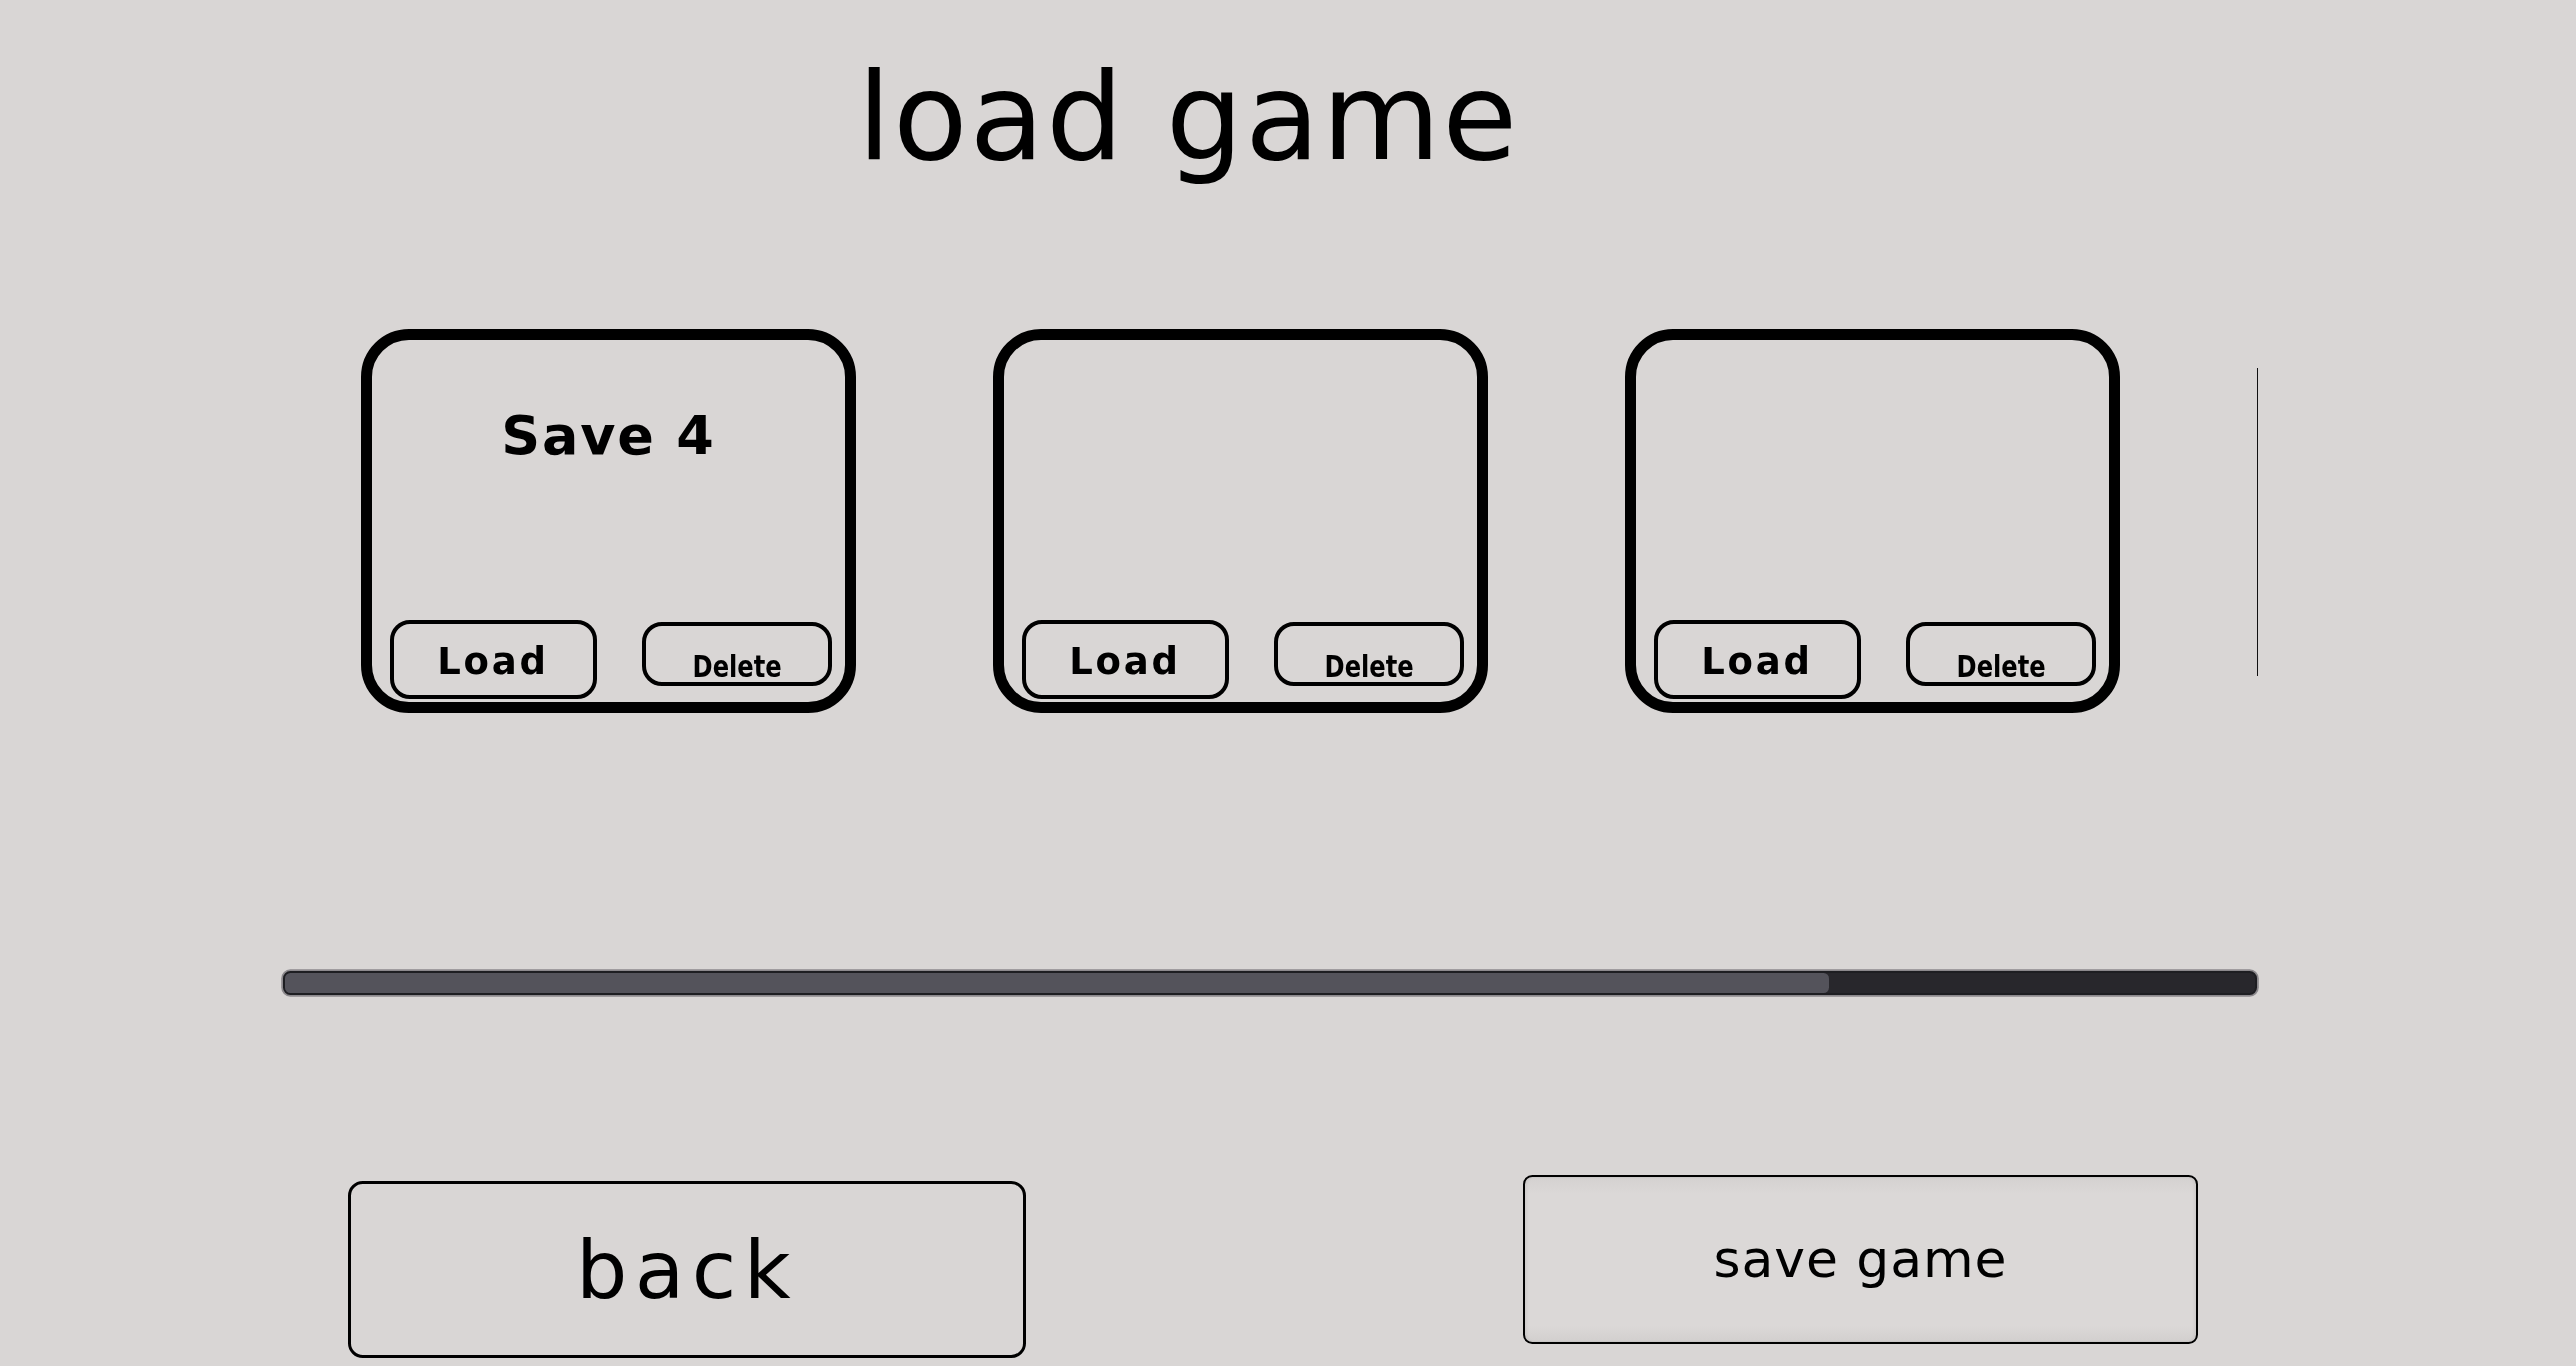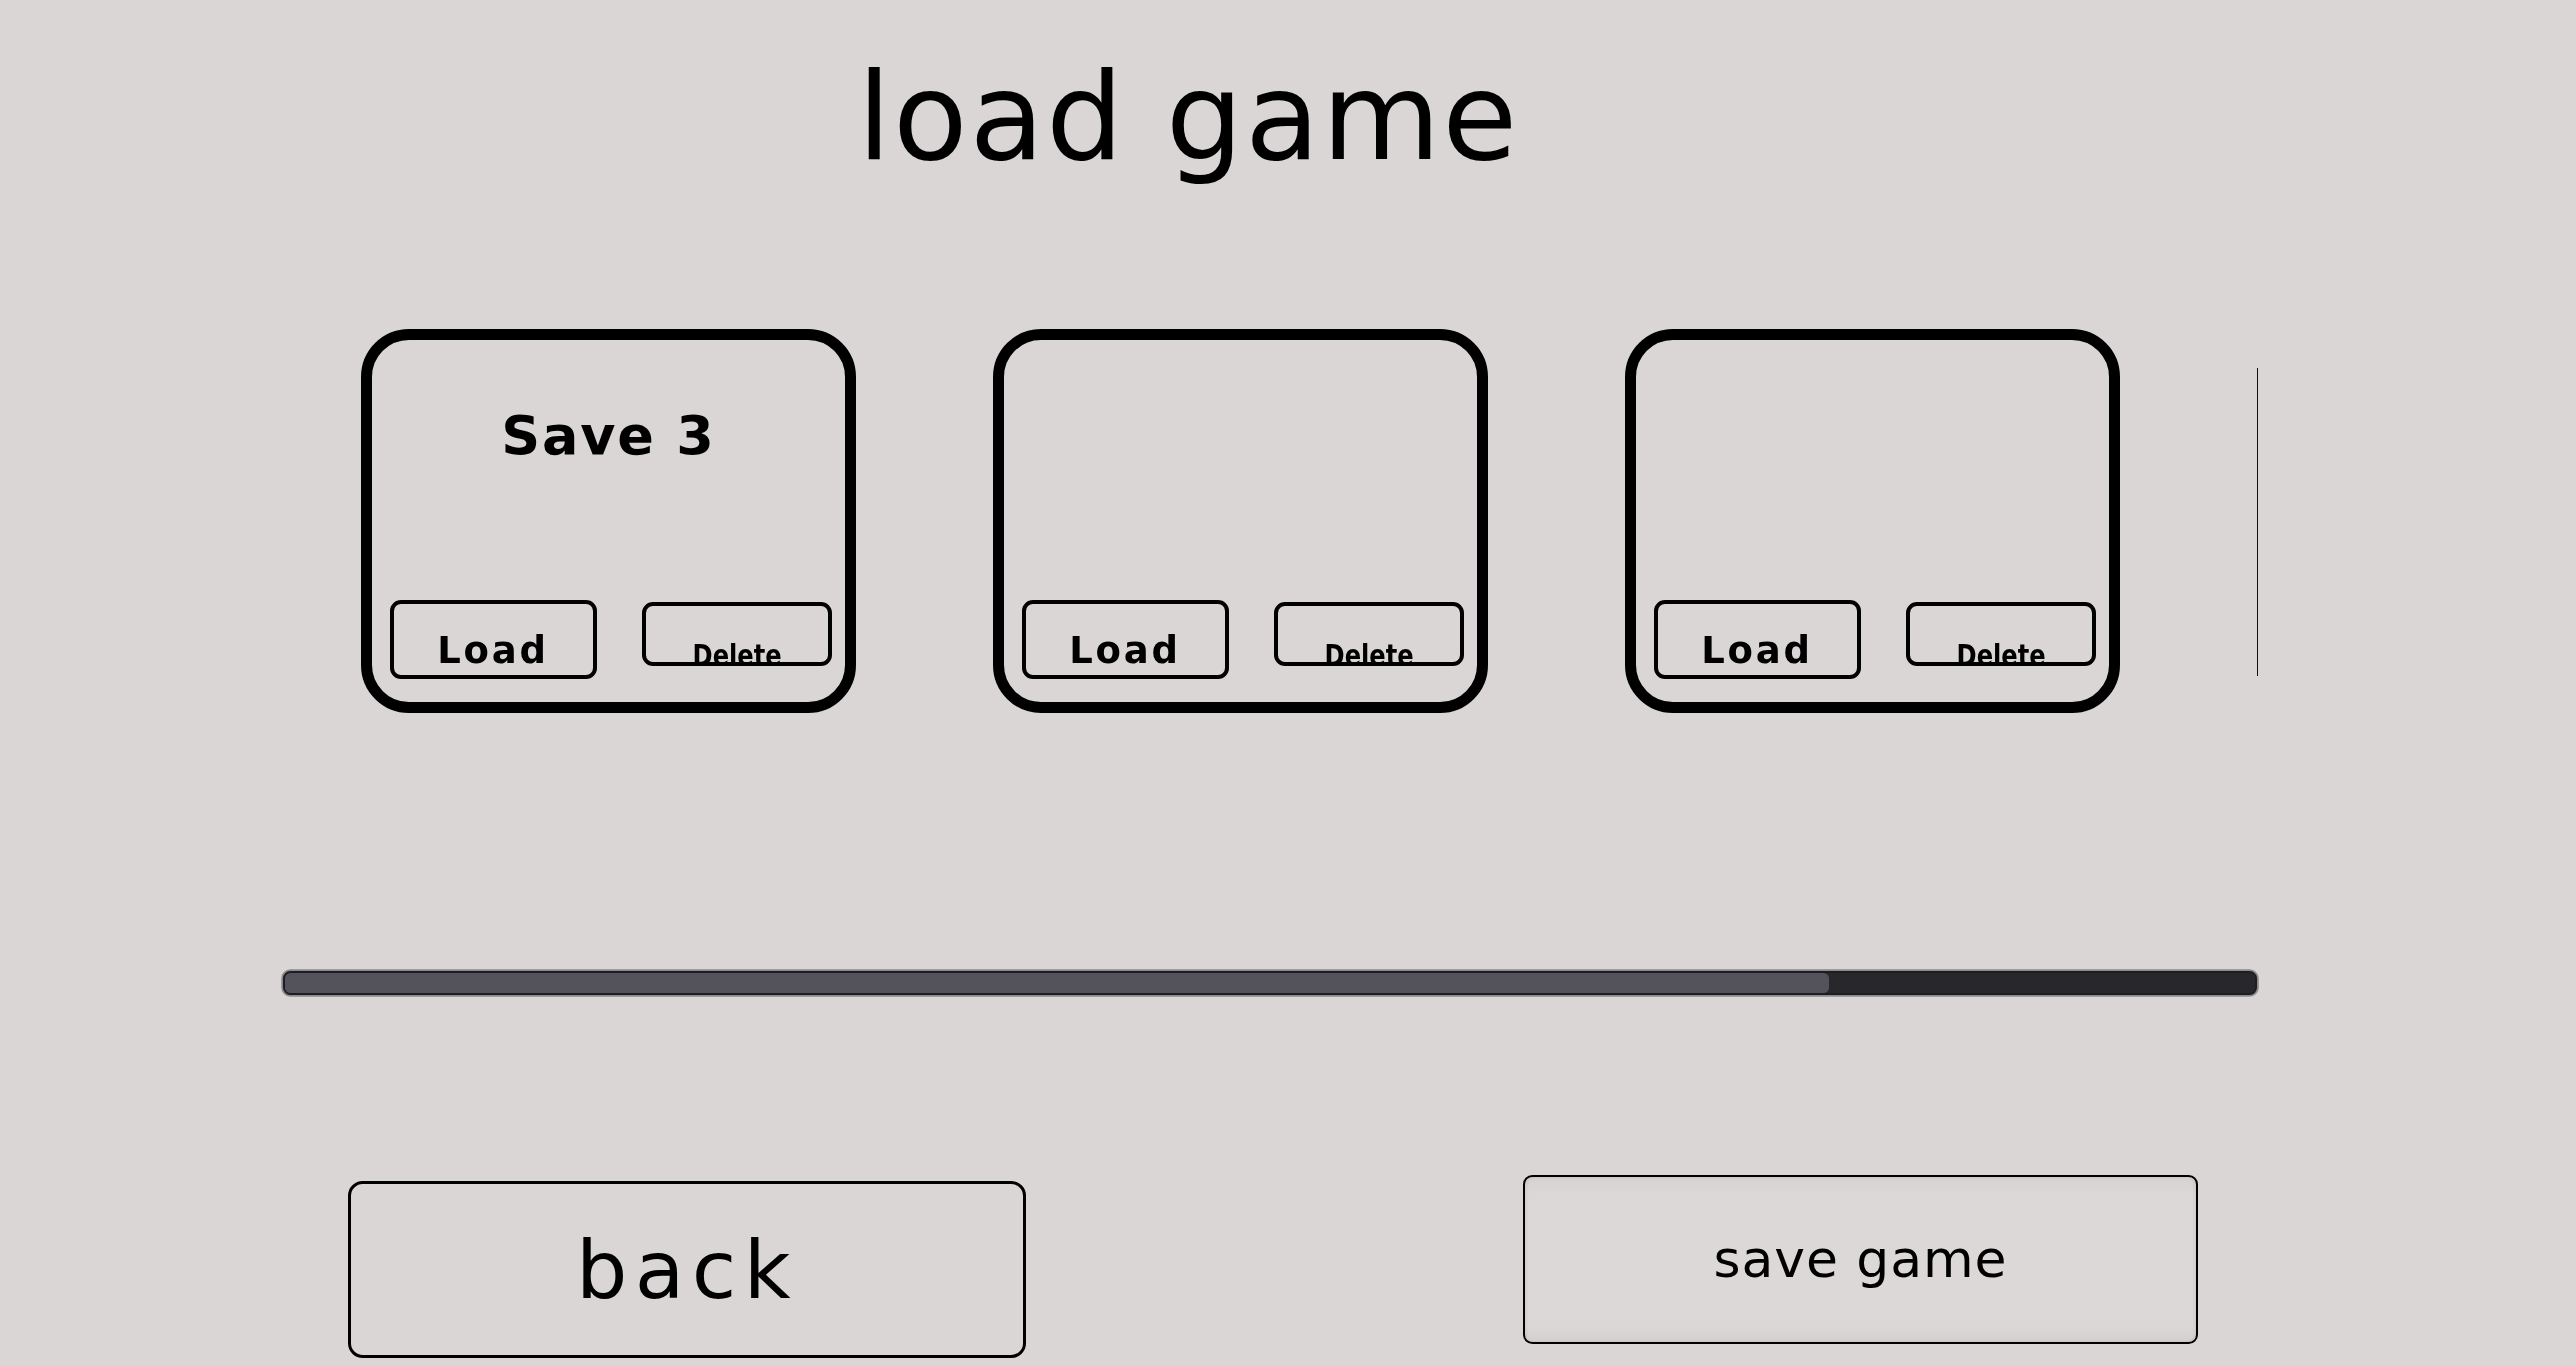--- a/index.html
+++ b/index.html
@@ -57,28 +57,29 @@
       font-family: "DejaVu Sans", sans-serif;
       font-weight: bold;
       font-size: 54px;
       line-height: 65px;
       letter-spacing: 1.8px;
     }
     .card-btn {
       position: absolute;
       box-sizing: border-box;
       border: 4.6px solid #000;
-      border-radius: 11px;
+      border-radius: 20px;
       background: transparent;
       text-align: center;
       font-family: "DejaVu Sans", sans-serif;
       font-weight: bold;
       color: #000;
-      padding: 16px;
+      padding: 7px;
       cursor: pointer;
+      margin-top: 20px;
     }
     .card-btn.load {
       left: 17.5px;
       top: 260px;
       width: 207px;
       height: 79px;
       font-size: 37px;
       line-height: 61px;
       letter-spacing: 2.8px;
     }
@@ -157,21 +158,21 @@
     }
   </style>
 </head>
 <body>
 
 <h1 class="title">load game</h1>
 
 <div class="scroll-viewport">
 
   <div class="save-card" style="left:78px;">
-    <div class="card-title">Save 3</div>
+    <div class="card-title">Save 4</div>
     <button class="card-btn load">Load</button>
     <button class="card-btn delete"><span>Delete</span></button>
   </div>
 
   <div class="save-card" style="left:710px;">
     <button class="card-btn load">Load</button>
     <button class="card-btn delete"><span>Delete</span></button>
   </div>
 
   <div class="save-card" style="left:1342px;">

